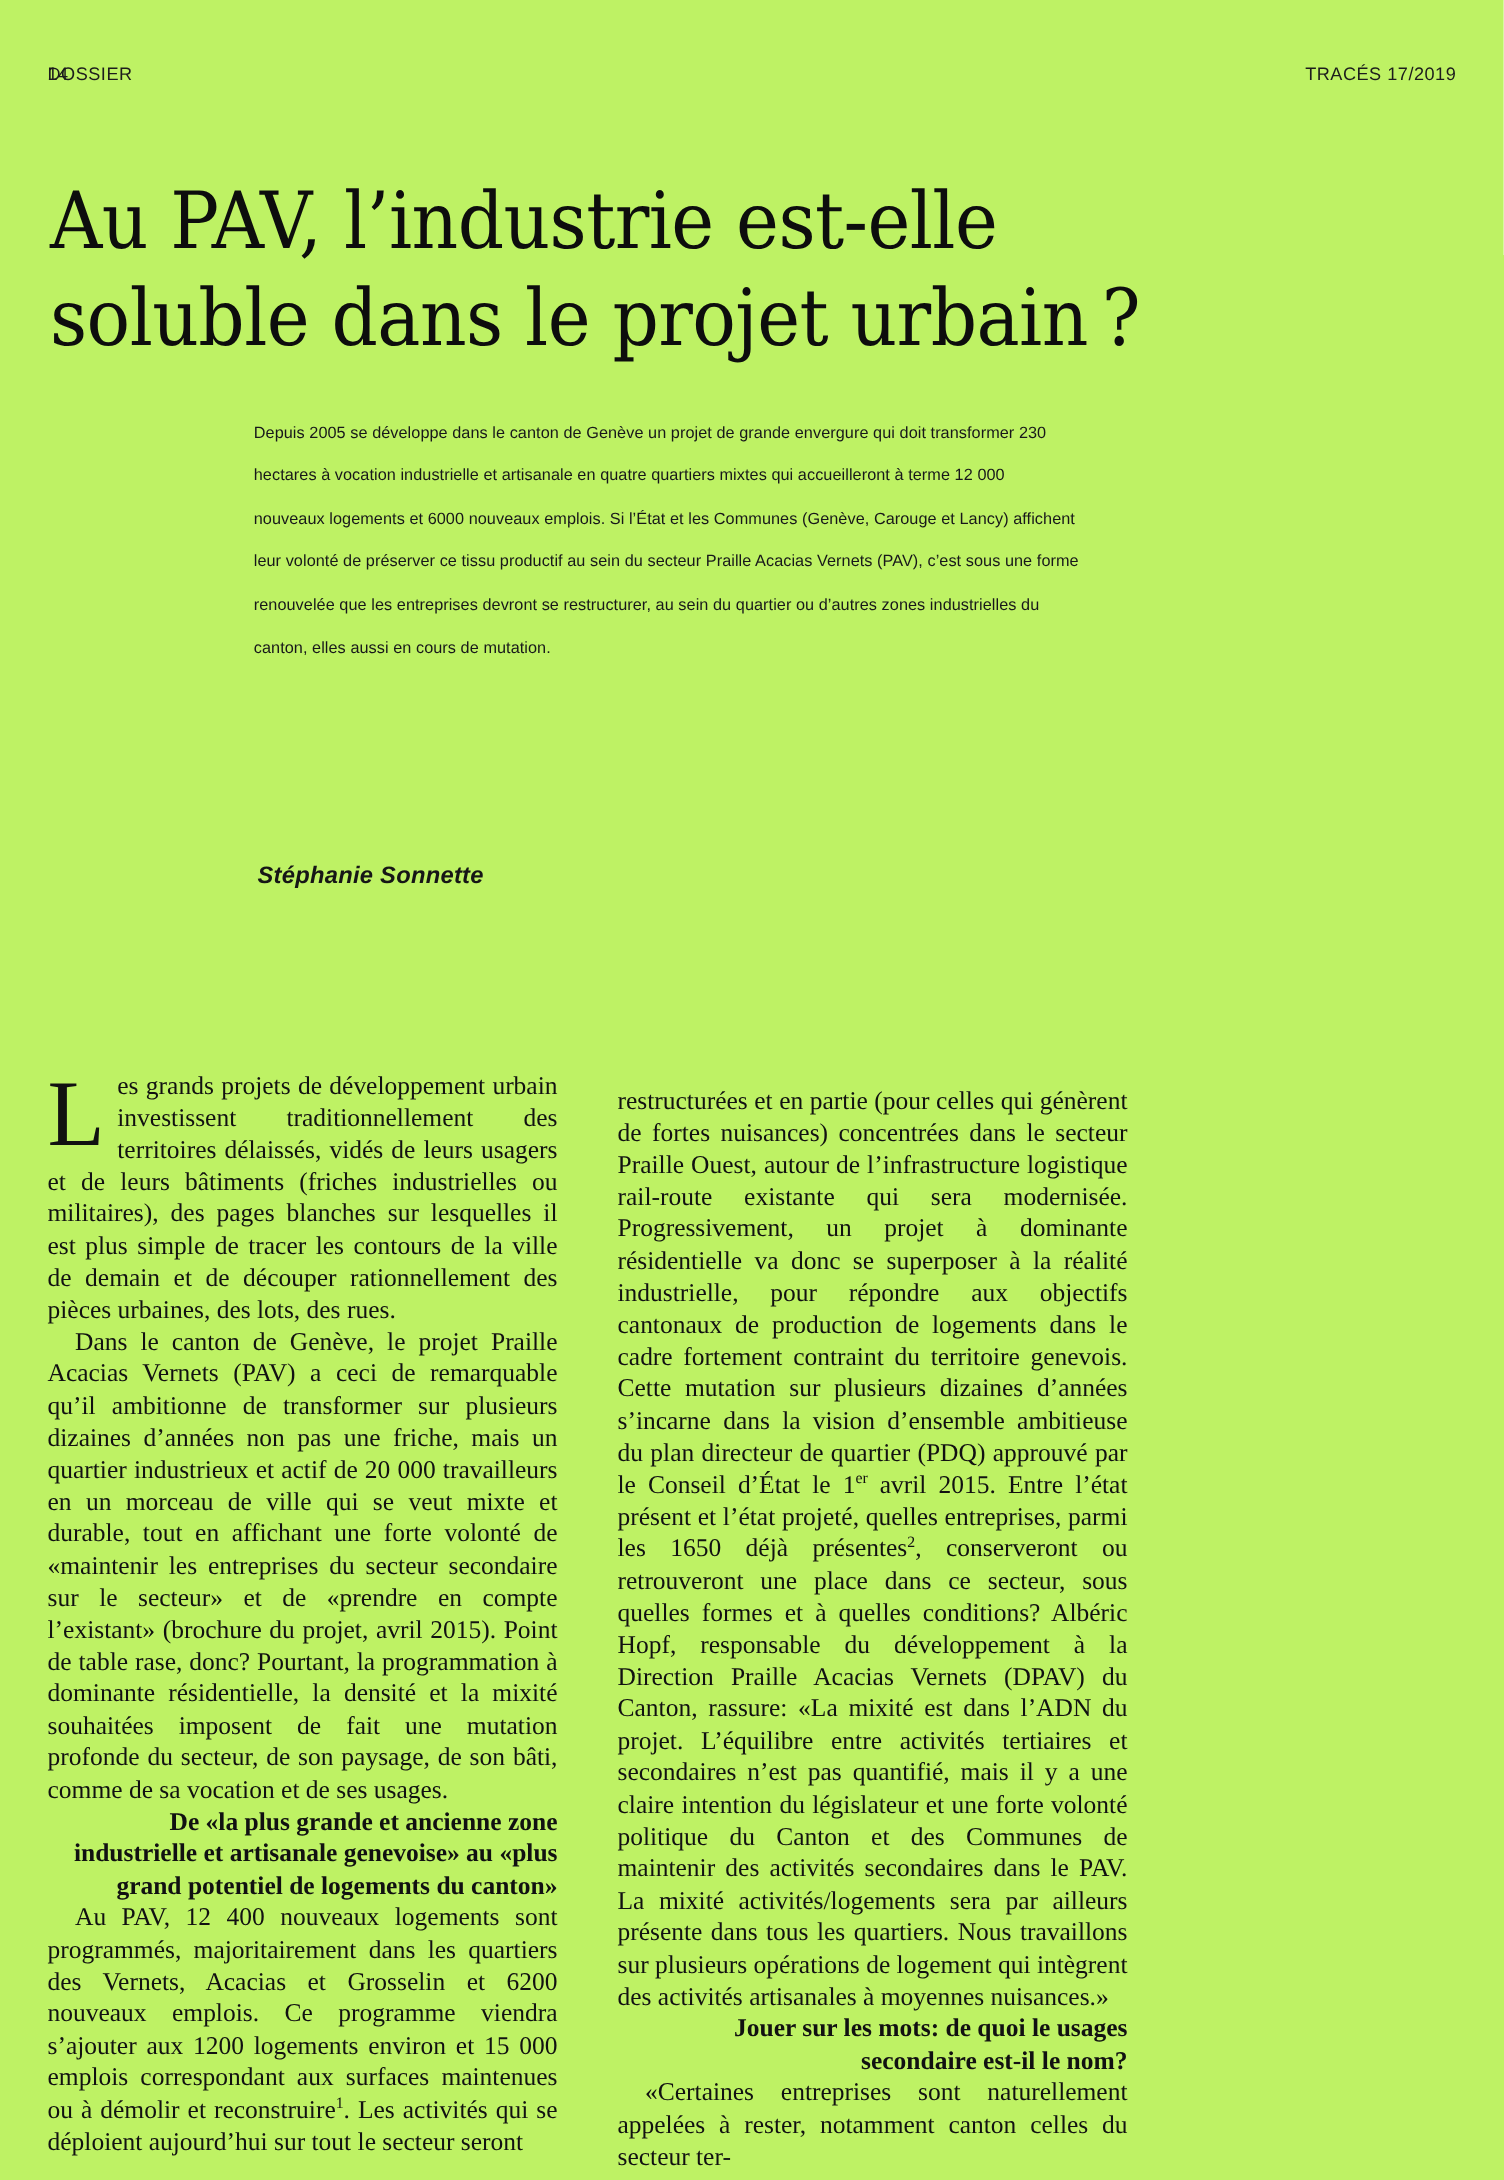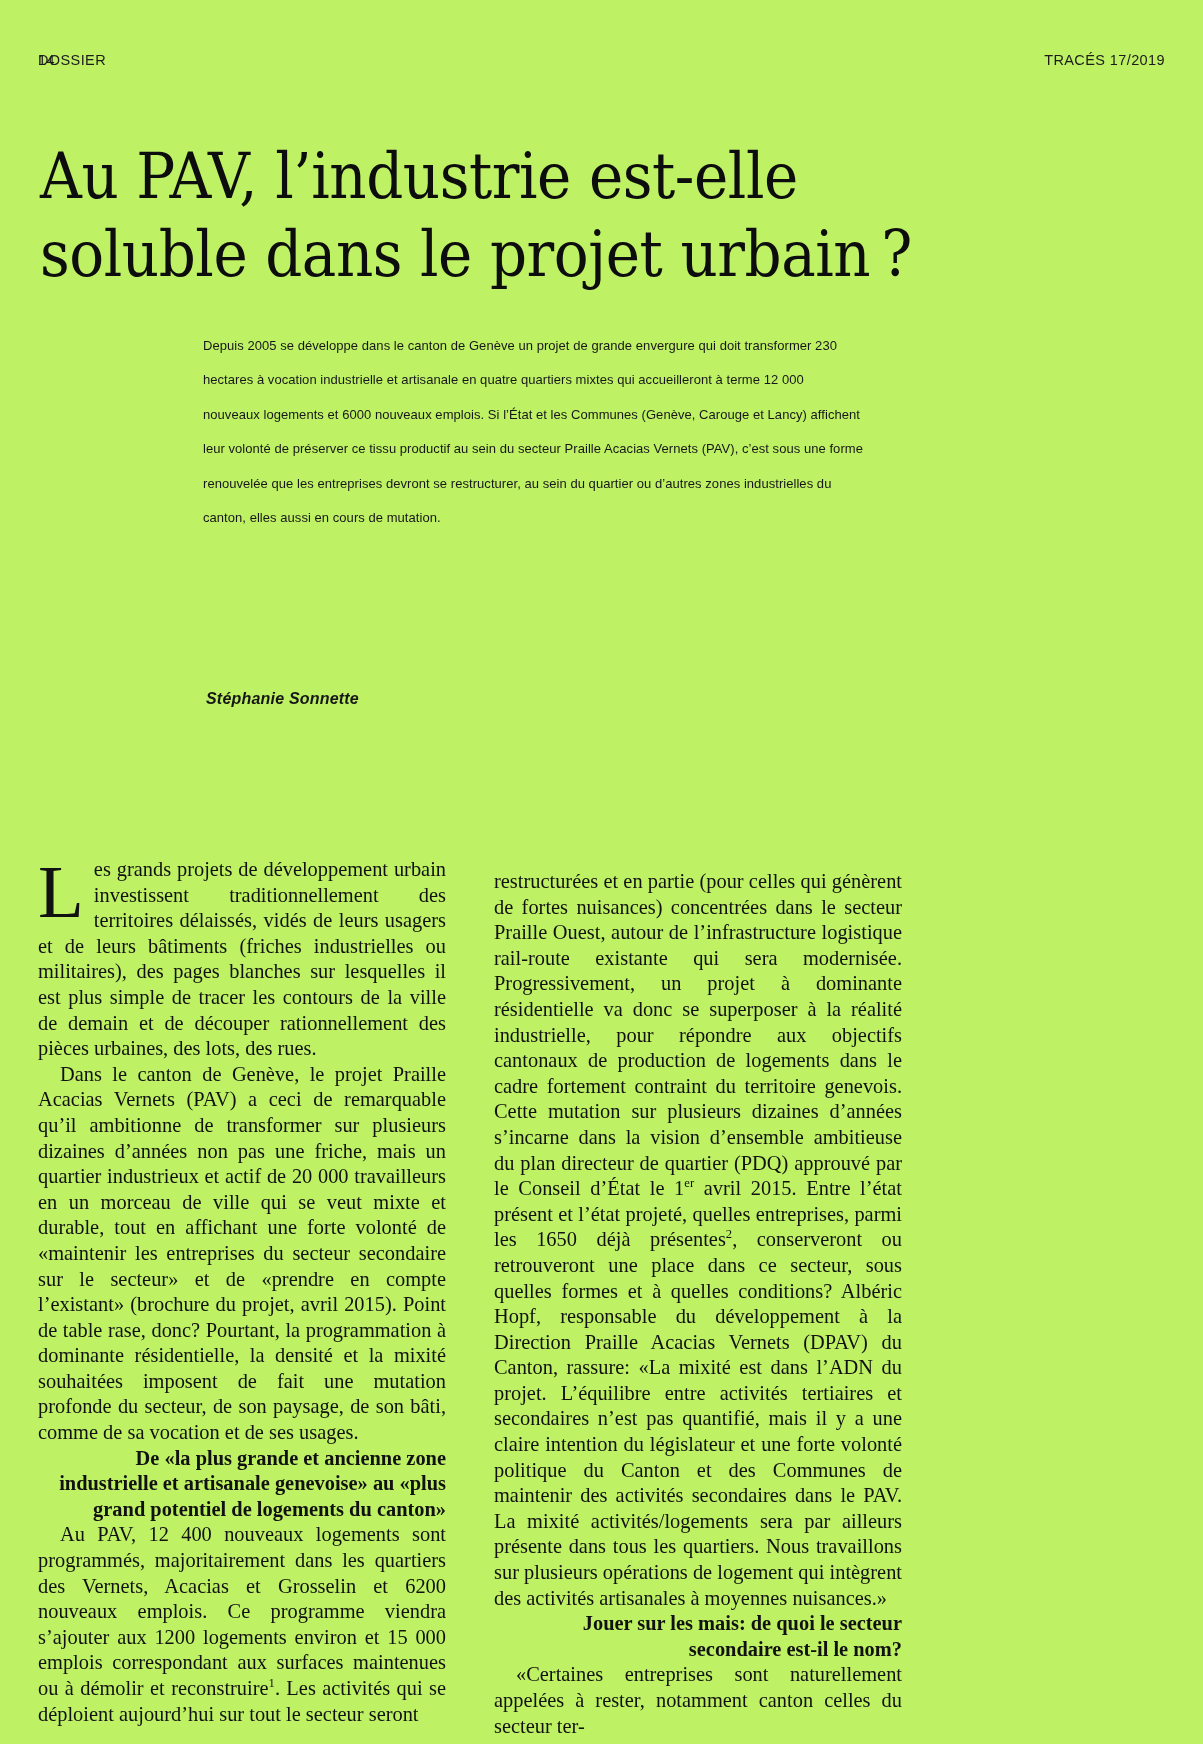--- a/index.html
+++ b/index.html
@@ -79,21 +79,21 @@
     color: #17171a;
     letter-spacing: 0.05px;
   }
 
   
   .byline {
     position: absolute;
     top: 690px;
     left: 206px;
     font-family: "Liberation Sans", sans-serif;
-    font-size: 16px;
+    font-size: 19px;
     font-weight: bold;
     font-style: italic;
     letter-spacing: 0.2px;
     color: #161616;
   }
 
   
   .columns {
     position: absolute;
     top: 857px;
@@ -172,19 +172,19 @@
 
     <div class="col">
       <p class="no-indent"><span class="dropcap">L</span><span>es grands projets de développement urbain investissent traditionnellement des territoires délaissés, vidés de leurs usagers et de leurs bâtiments (friches industrielles ou militaires), des pages blanches sur lesquelles il est plus simple de tracer les contours de la ville de demain et de découper rationnellement des pièces urbaines, des lots, des rues.</span></p>
       <p>Dans le canton de Genève, le projet Praille Acacias Vernets (PAV) a ceci de remarquable qu’il ambitionne de transformer sur plusieurs dizaines d’années non pas une friche, mais un quartier industrieux et actif de 20 000 travailleurs en un morceau de ville qui se veut mixte et durable, tout en affichant une forte volonté de «maintenir les entreprises du secteur secondaire sur le secteur» et de «prendre en compte l’existant» (brochure du projet, avril 2015). Point de table rase, donc? Pourtant, la programmation à dominante résidentielle, la densité et la mixité souhaitées imposent de fait une mutation profonde du secteur, de son paysage, de son bâti, comme de sa vocation et de ses usages.</p>
       <p class="subhead space-before">De «la plus grande et ancienne zone industrielle et artisanale genevoise» au «plus grand potentiel de logements du canton»</p>
       <p><span>Au PAV, 12 400 nouveaux logements sont programmés, majoritairement dans les quartiers des Vernets, Acacias et Grosselin et 6200 nouveaux emplois. Ce programme viendra s’ajouter aux 1200 logements environ et 15 000 emplois correspondant aux surfaces maintenues ou à démolir et reconstruire</span><sup>1</sup><span>. Les activités qui se déploient aujourd’hui sur tout le secteur seront</span></p>
     </div>
 
     <div class="col">
       <p class="run-on"><span>restructurées et en partie (pour celles qui génèrent de fortes nuisances) concentrées dans le secteur Praille Ouest, autour de l’infrastructure logistique rail-route existante qui sera modernisée. Progressivement, un projet à dominante résidentielle va donc se superposer à la réalité industrielle, pour répondre aux objectifs cantonaux de production de logements dans le cadre fortement contraint du territoire genevois. Cette mutation sur plusieurs dizaines d’années s’incarne dans la vision d’ensemble ambitieuse du plan directeur de quartier (PDQ) approuvé par le Conseil d’État le 1</span><sup>er</sup><span> avril 2015. Entre l’état présent et l’état projeté, quelles entreprises, parmi les 1650 déjà présentes</span><sup>2</sup><span>, conserveront ou retrouveront une place dans ce secteur, sous quelles formes et à quelles conditions? Albéric Hopf, responsable du développement à la Direction Praille Acacias Vernets (DPAV) du Canton, rassure: «La mixité est dans l’ADN du projet. L’équilibre entre activités tertiaires et secondaires n’est pas quantifié, mais il y a une claire intention du législateur et une forte volonté politique du Canton et des Communes de maintenir des activités secondaires dans le PAV. La mixité activités/logements sera par ailleurs présente dans tous les quartiers. Nous travaillons sur plusieurs opérations de logement qui intègrent des activités artisanales à moyennes nuisances.»</span></p>
-      <p class="subhead space-before">Jouer sur les mais: de quoi le secteur secondaire est-il le nom?</p>
+      <p class="subhead space-before">Jouer sur les mots: de quoi le usages secondaire est-il le nom?</p>
       <p>«Certaines entreprises sont naturellement appelées à rester, notamment canton celles du secteur ter-</p>
     </div>
 
   </div>
 
 </div>
 
 </body></html>

